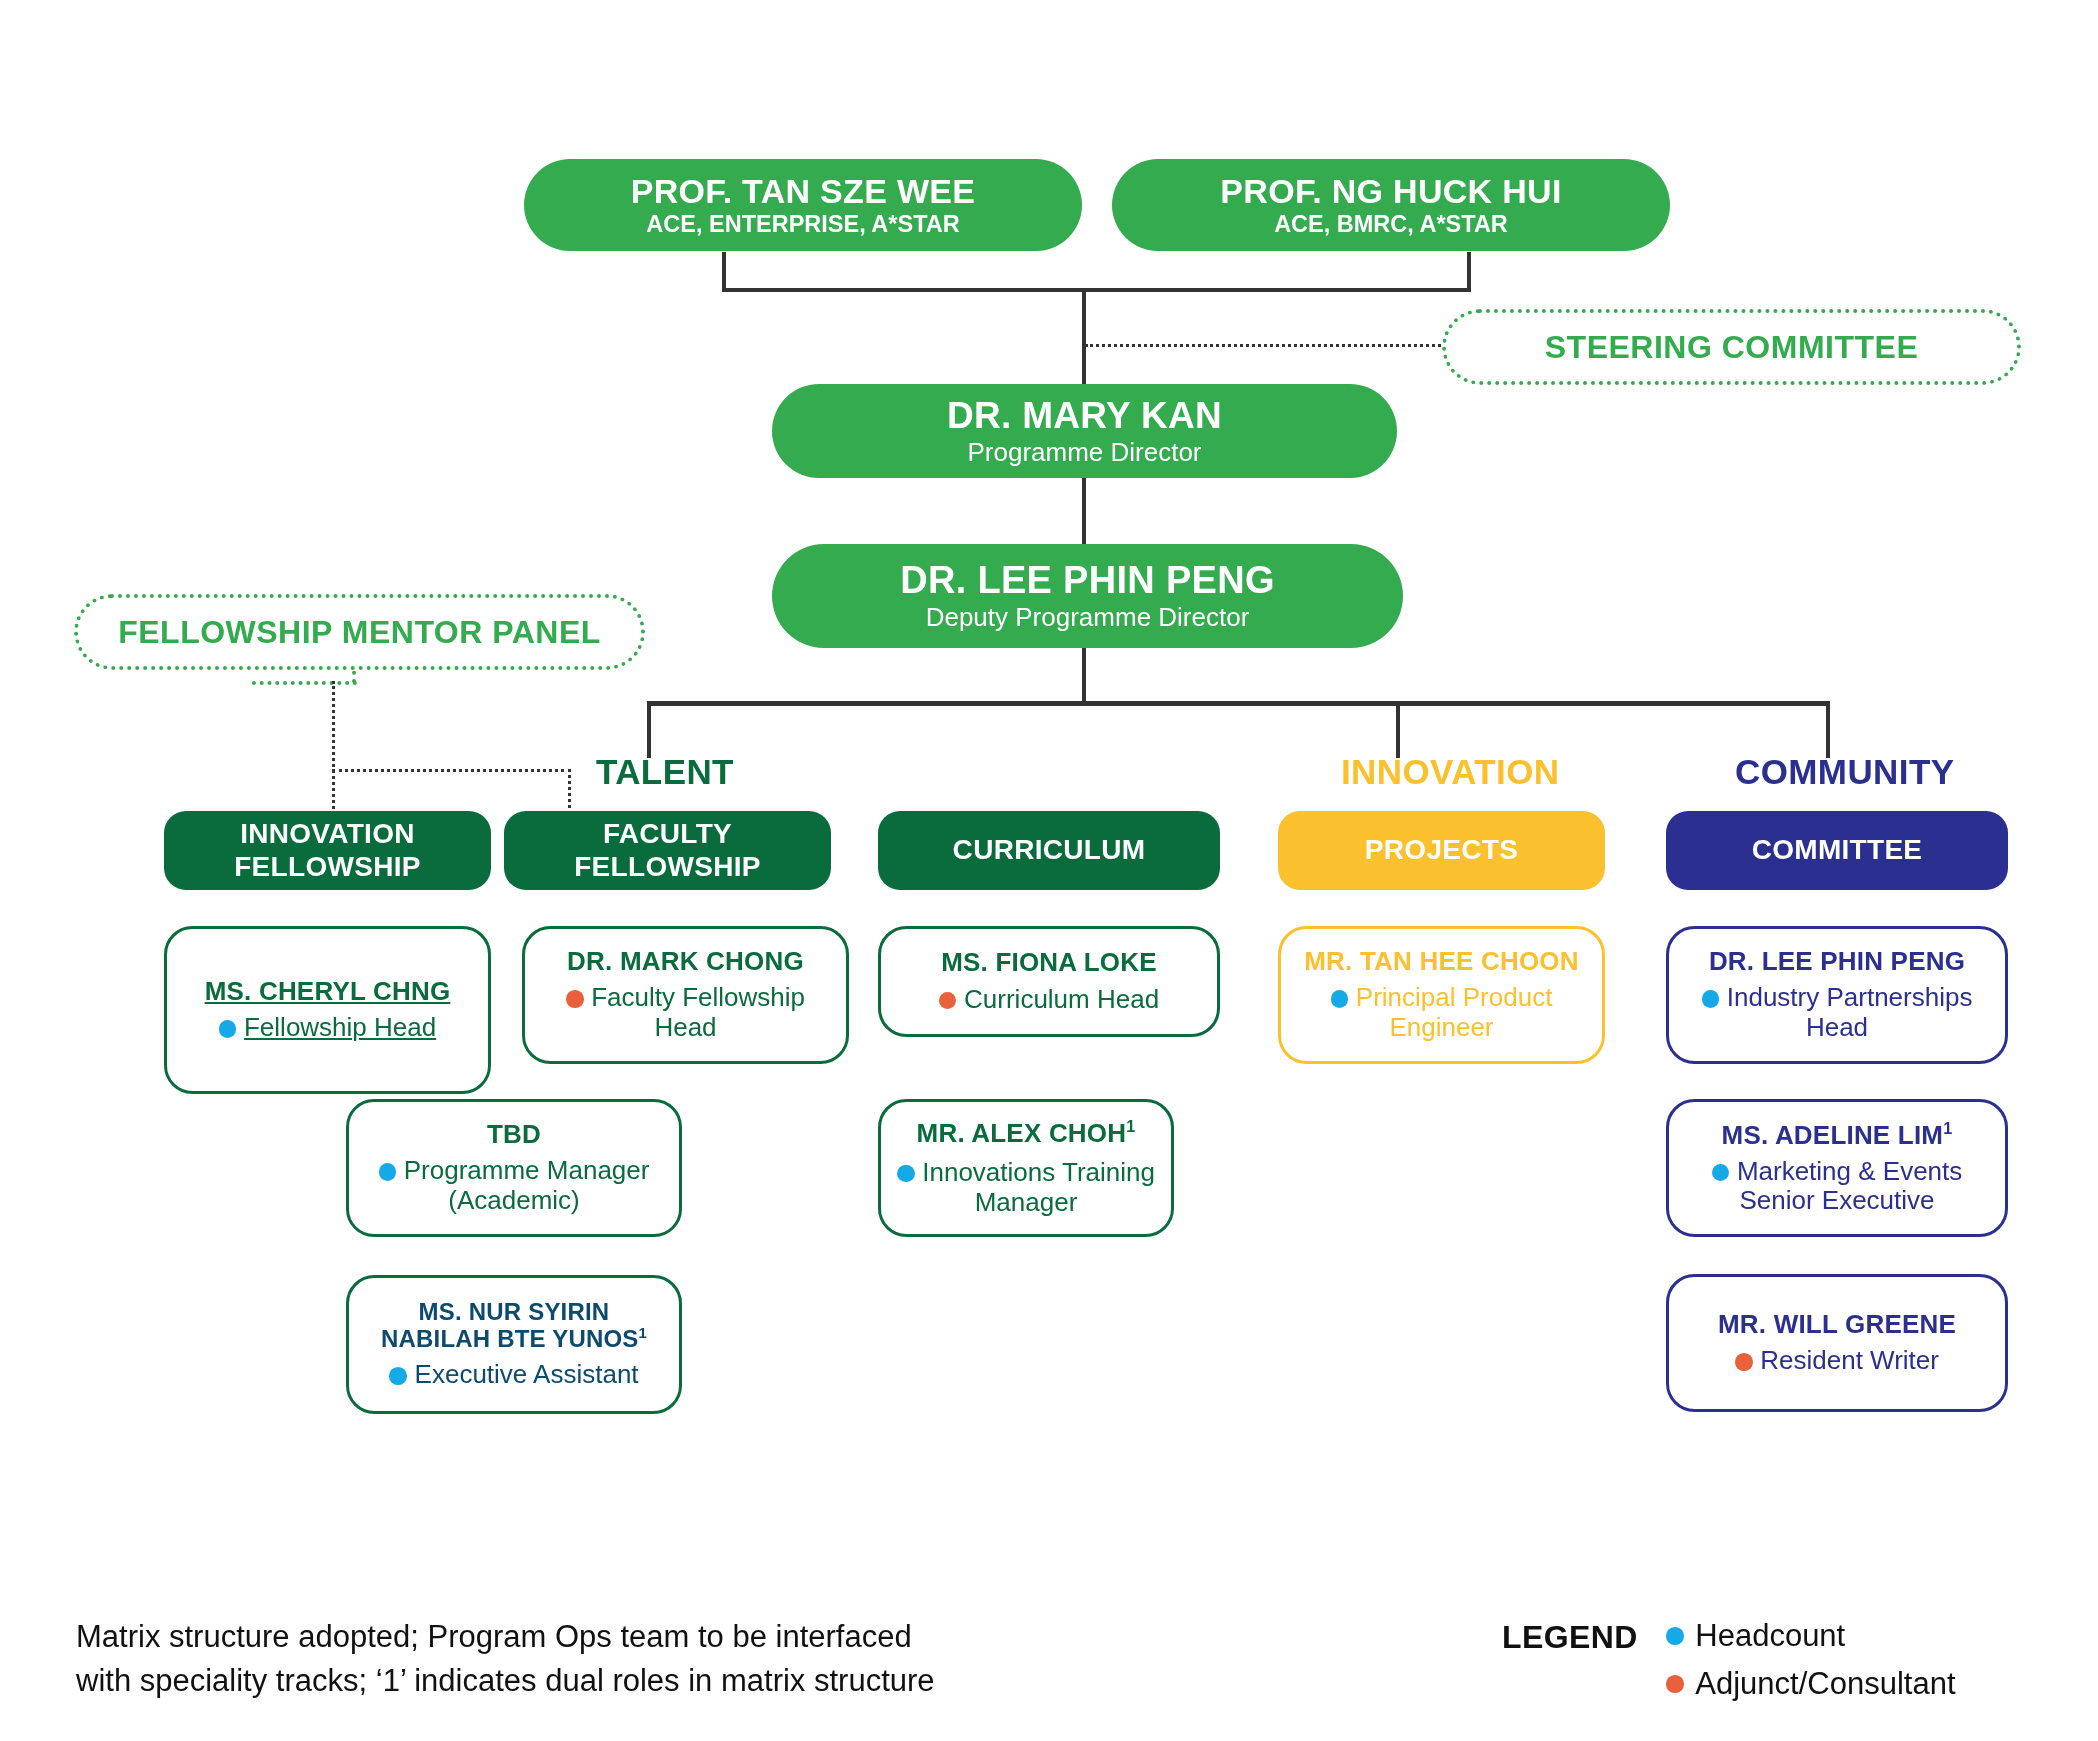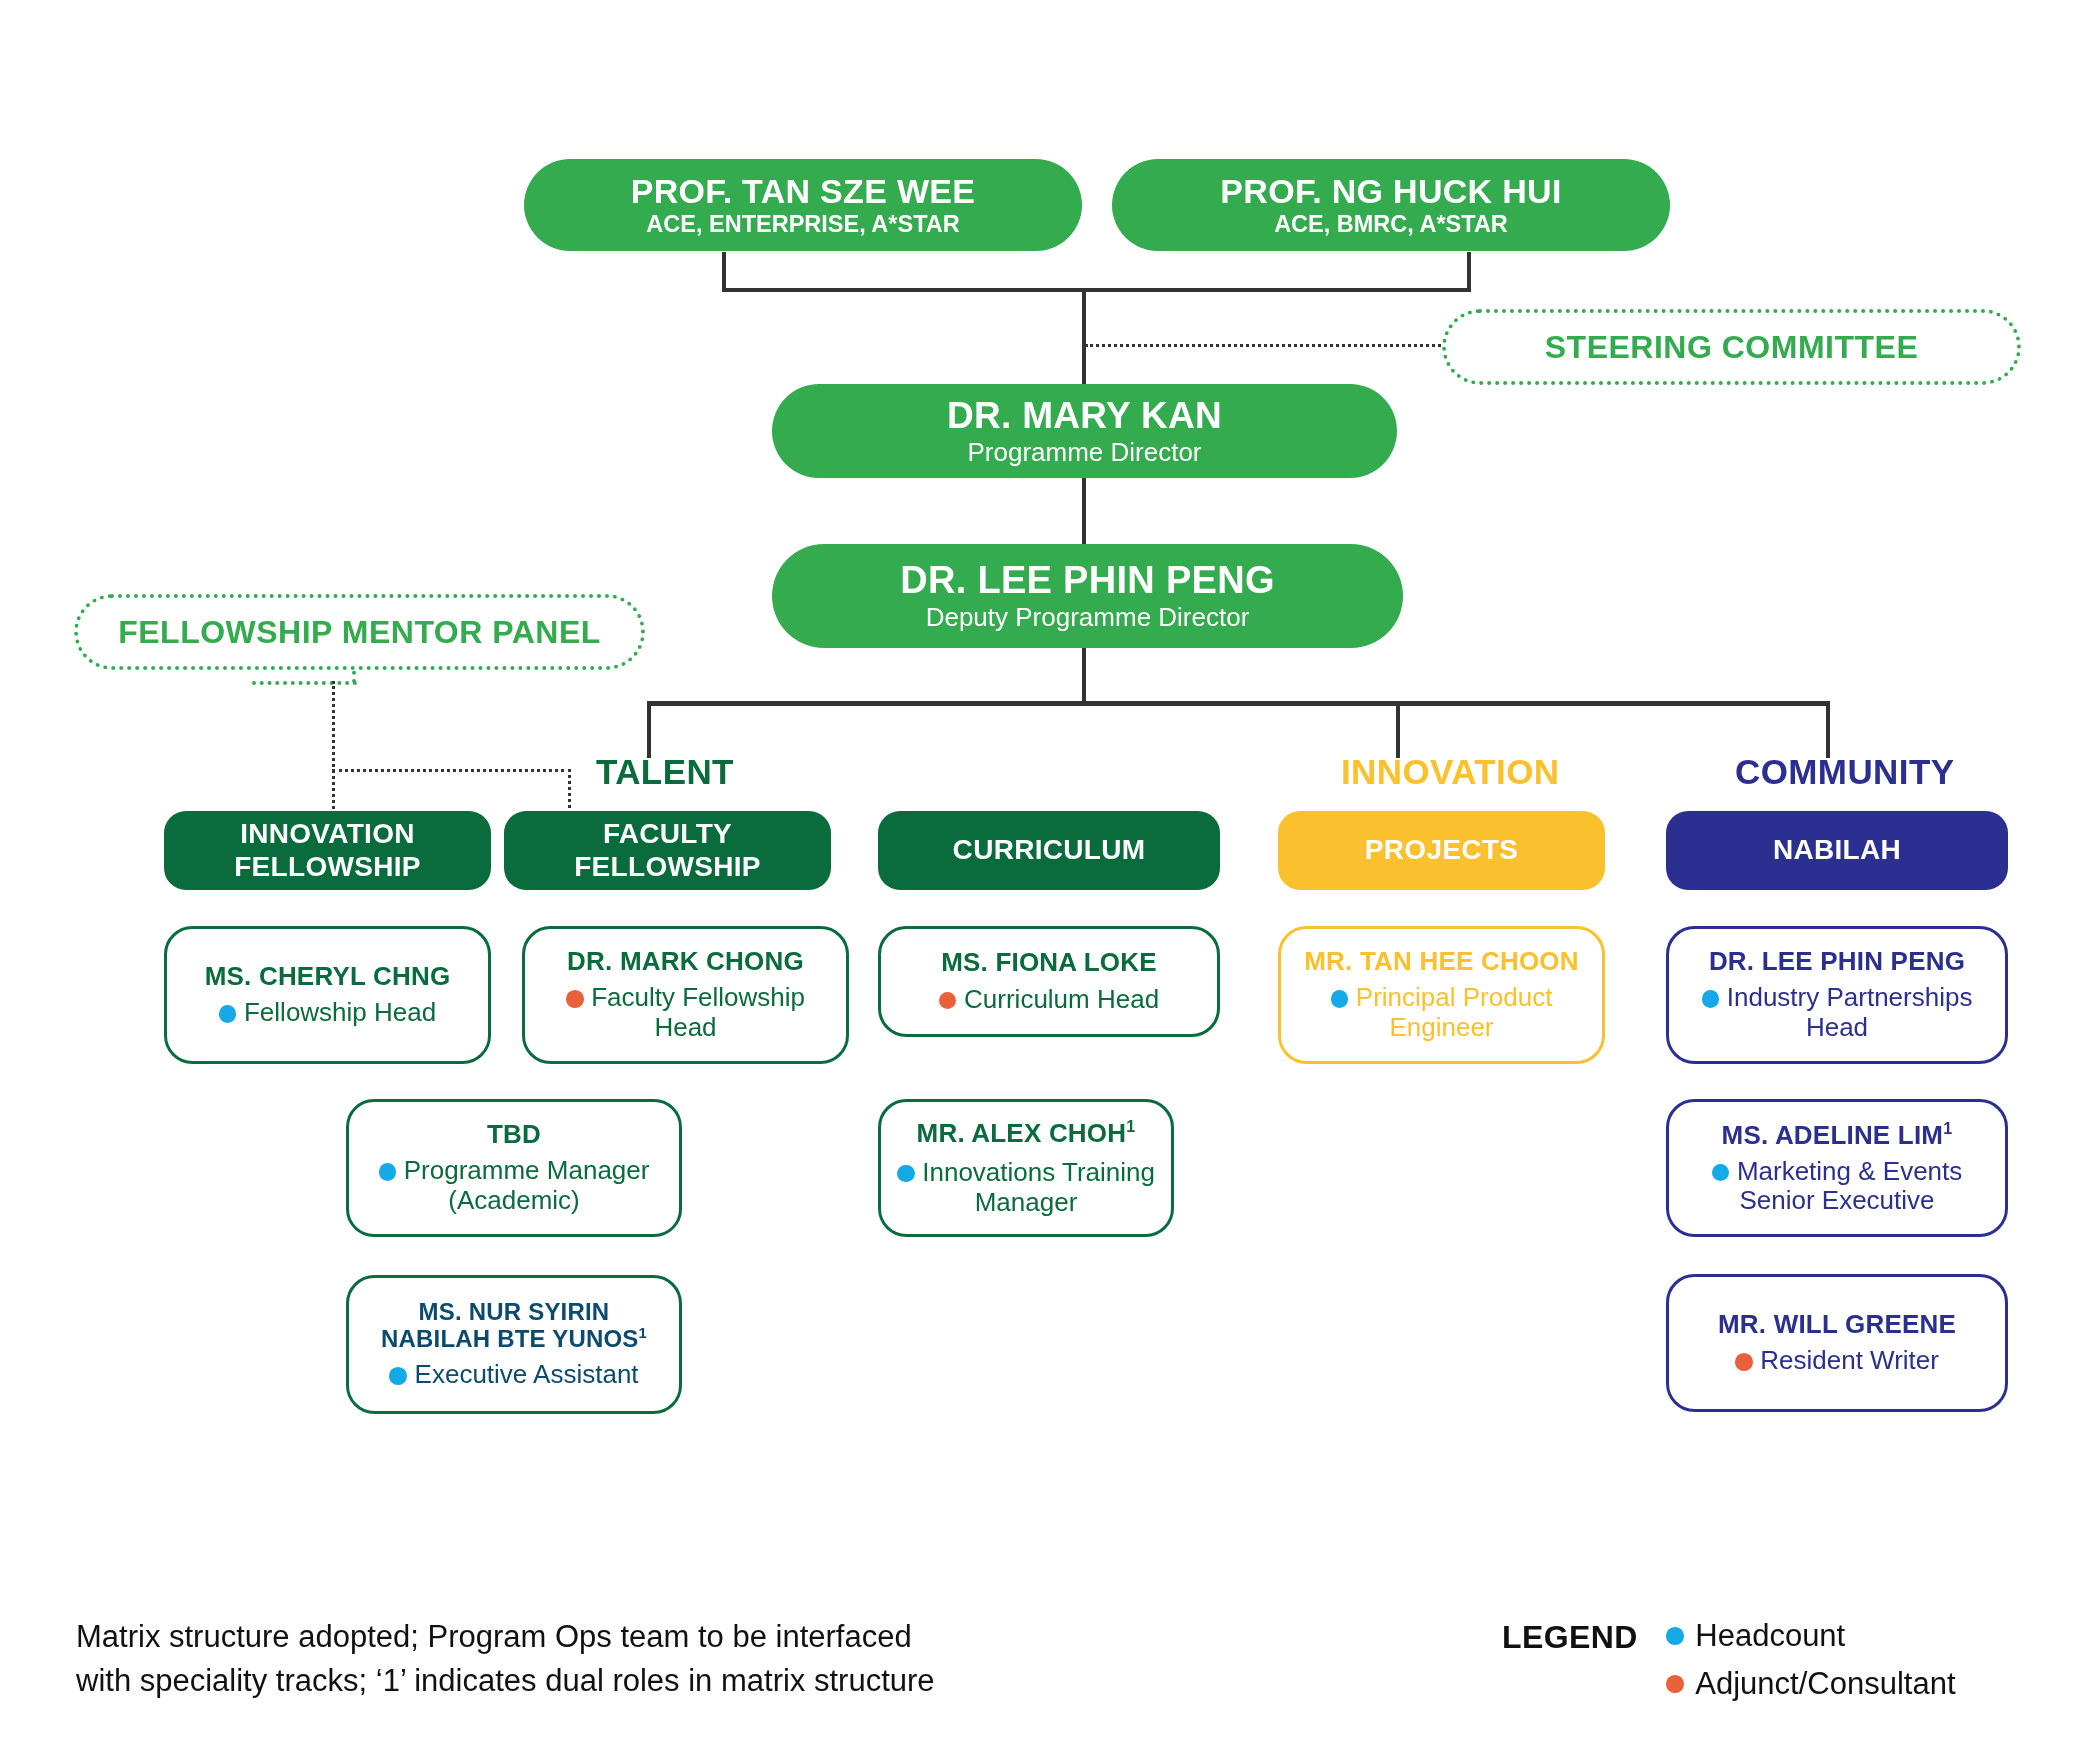--- a/index.html
+++ b/index.html
@@ -142,24 +142,24 @@
   <span>FACULTY
 FELLOWSHIP</span>
 </div>
 <div class="abs dept" style="left:878px; top:811px; width:342px; height:79px; background:#0a6b3d; font-size:28px; white-space:pre-line;">
   <span>CURRICULUM</span>
 </div>
 <div class="abs dept" style="left:1278px; top:811px; width:327px; height:79px; background:#fbc02d; font-size:28px; white-space:pre-line;">
   <span>PROJECTS</span>
 </div>
 <div class="abs dept" style="left:1666px; top:811px; width:342px; height:79px; background:#2b2f8f; font-size:28px; white-space:pre-line;">
-  <span>NABILAH</span>
-</div>
-
-<div class="abs card" style="left:164px; top:926px; width:327px; height:138px; border-color:#0a6b3d; color:#0a6b3d;">
+  <span>COMMITTEE</span>
+</div>
+
+<div class="abs card" style="left:164px; top:926px; width:327px; height:168px; border-color:#0a6b3d; color:#0a6b3d;text-decoration:underline;">
   <div class="cname" style="font-size:26px;">
     <span>MS. CHERYL CHNG</span>
   </div>
   <div class="crole" style="font-size:26px;margin-top:7.6px;">
     <span class="dot blue"></span><span>Fellowship Head</span>
   </div>
 </div>
 
 <div class="abs card" style="left:522px; top:926px; width:327px; height:138px; border-color:#0a6b3d; color:#0a6b3d;">
   <div class="cname" style="font-size:26px;">

